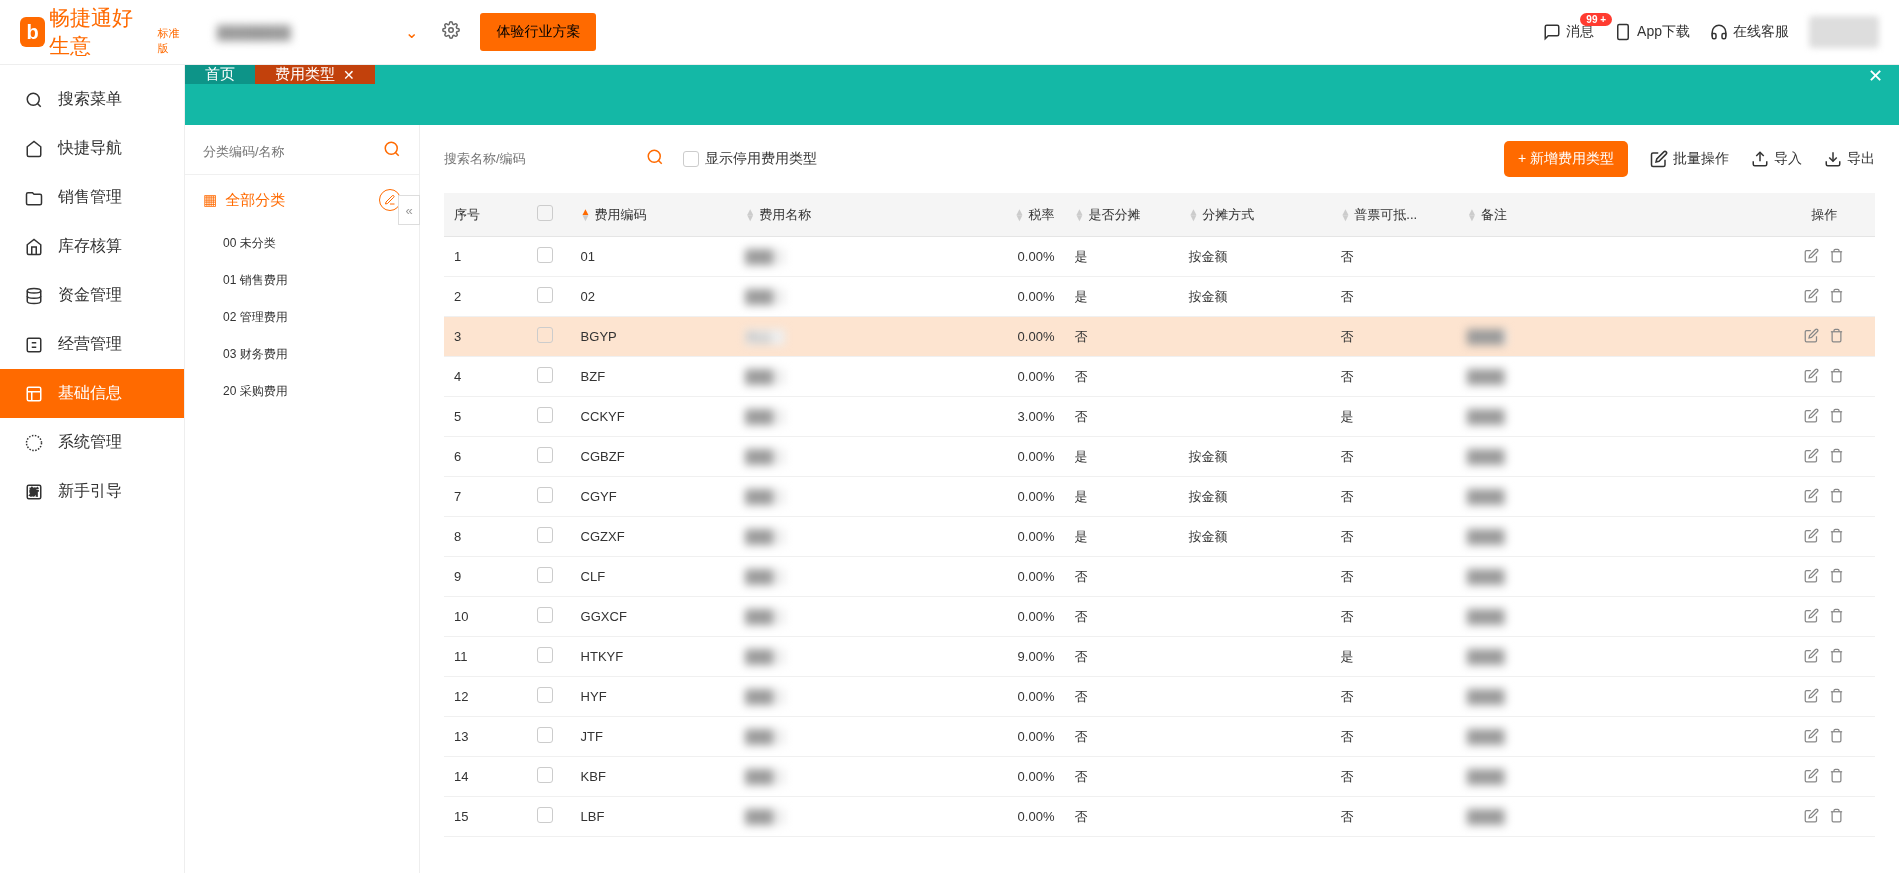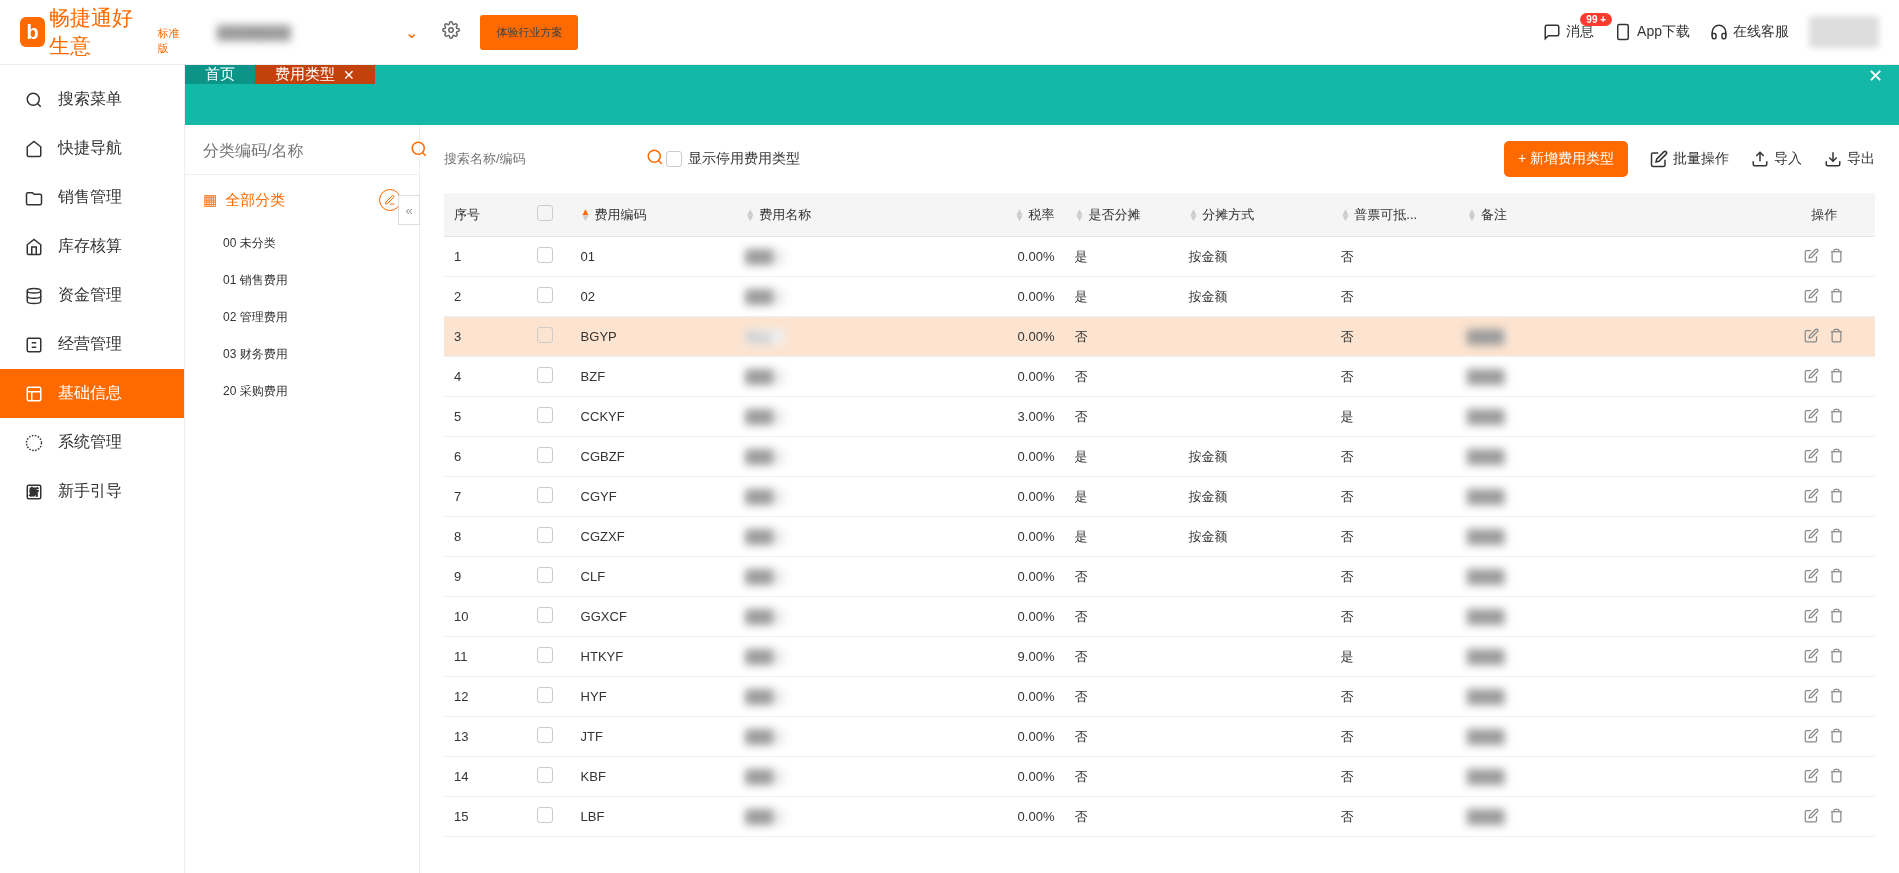--- a/index.html
+++ b/index.html
@@ -9,21 +9,21 @@
 
 .topbar { height: 65px; display: flex; align-items: center; padding: 0 20px; border-bottom: 1px solid #eee; }
 .logo-block { display: flex; align-items: center; width: 165px; }
 .logo-icon { width: 30px; height: 30px; background: #ff6a00; border-radius: 6px; display: flex; align-items: center; justify-content: center; color: #fff; font-weight: bold; font-size: 20px; }
 .logo-text { margin-left: 4px; color: #ff6a00; font-size: 21px; font-weight: 500; }
 .logo-sub { font-size: 11px; color: #ff6a00; margin-left: 4px; margin-top: 18px; }
 .org-select { display: flex; align-items: center; margin-left: 20px; padding: 6px 12px; cursor: pointer; }
 .org-name { filter: blur(4px); color: #999; width: 180px; }
 .chevron { color: #ff6a00; margin-left: 8px; font-size: 16px; }
 .gear { color: #666; margin-left: 12px; font-size: 16px; cursor: pointer; }
-.btn-orange { background: #ff6a00; color: #404040; border: none; padding: 10px 16px; border-radius: 3px; margin-left: 20px; cursor: pointer; font-size: 11px; }
+.btn-orange { background: #ff6a00; color: #000000; border: none; padding: 10px 16px; border-radius: 3px; margin-left: 20px; cursor: pointer; font-size: 14px; }
 .topbar-right { margin-left: auto; display: flex; align-items: center; gap: 20px; }
 .top-link { display: flex; align-items: center; gap: 5px; cursor: pointer; color: #333; font-size: 14px; position: relative; }
 .badge { position: absolute; top: -10px; right: -18px; background: #ff3b30; color: #fff; font-size: 10px; padding: 1px 6px; border-radius: 10px; font-weight: bold; }
 .avatar-blur { width: 70px; height: 32px; background: #ddd; filter: blur(3px); border-radius: 4px; }
 
 
 .body { display: flex; flex: 1; overflow: hidden; }
 
 
 .sidebar { width: 185px; background: #fff; border-right: 1px solid #eee; padding-top: 10px; text-align: right; }
@@ -37,31 +37,31 @@
 .tab { padding: 0 20px; display: flex; align-items: center; color: #fff; cursor: pointer; font-size: 15px; gap: 8px; }
 .tab.home { background: #0d9488; }
 .tab.active { background: #c2410c; }
 .tab-close { font-size: 14px; }
 .tabs-close-all { margin-left: auto; color: #fff; padding: 0 16px; display: flex; align-items: center; cursor: pointer; font-size: 18px; }
 
 
 .content { flex: 1; display: flex; overflow: hidden; }
 .category-panel { width: 235px; border-right: 1px solid #eee; padding: 15px 0; position: relative; }
 .cat-search { padding: 0 18px 12px; display: flex; align-items: center; border-bottom: 1px solid #f0f0f0; }
-.cat-search input { border: none; outline: none; flex: 1; font-size: 16px; color: #999; }
+.cat-search input { border: none; outline: none; flex: 1; font-size: 13px; color: #999; }
 .search-ic { color: #ff6a00; font-size: 16px; }
 .cat-all { display: flex; align-items: center; padding: 14px 18px; color: #ff6a00; font-size: 15px; gap: 8px; }
 .cat-edit { margin-left: auto; color: #ff6a00; border: 1px solid #ff6a00; border-radius: 50%; width: 22px; height: 22px; display: flex; align-items: center; justify-content: center; font-size: 12px; cursor: pointer; }
 .cat-list { padding: 0 18px 0 38px; }
 .cat-item { padding: 10px 0; cursor: pointer; font-size: 12px; color: #333; }
 .collapse-btn { position: absolute; right: -1px; top: 70px; width: 22px; height: 30px; border: 1px solid #ddd; background: #fff; display: flex; align-items: center; justify-content: center; cursor: pointer; color: #999; }
 
 
 .table-area { flex: 1; display: flex; flex-direction: column; overflow: hidden; }
-.toolbar { padding: 16px 24px; display: flex; align-items: center; gap: 2px; }
+.toolbar { padding: 16px 24px; display: flex; align-items: center; gap: 19px; }
 .tool-search { display: flex; align-items: center; border-bottom: 1px solid transparent; width: 220px; }
 .tool-search input { border: none; outline: none; flex: 1; font-size: 13px; }
 .chk-wrap { display: flex; align-items: center; gap: 6px; font-size: 14px; }
 .chk { width: 16px; height: 16px; border: 1px solid #ccc; border-radius: 3px; }
 .toolbar-right { margin-left: auto; display: flex; align-items: center; gap: 22px; }
 .btn-add { background: #ff6a00; color: #fff; border: none; padding: 9px 14px; border-radius: 5px; cursor: pointer; font-size: 14px; }
 .tool-link { display: flex; align-items: flex-end; gap: 5px; cursor: pointer; color: #333; font-size: 14px; }
 
 
 .tbl-wrap { flex: 1; overflow: auto; padding: 0 24px 20px; }

